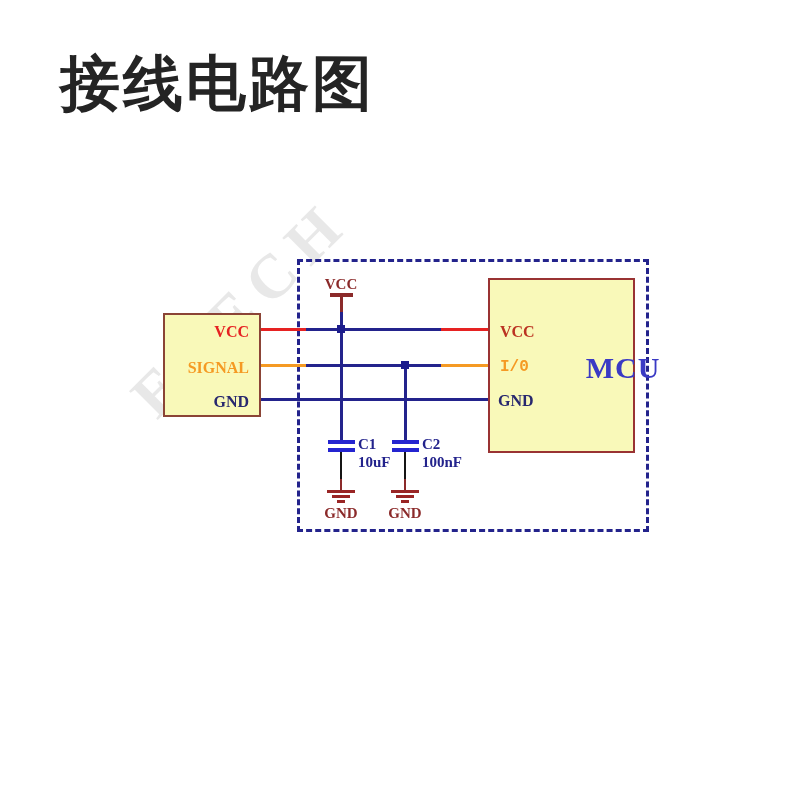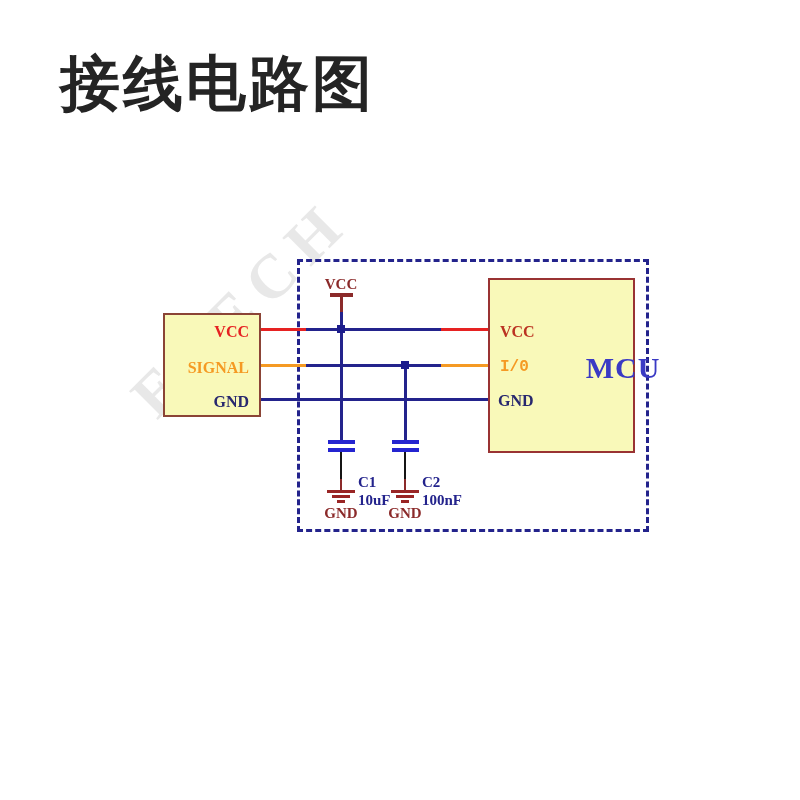--- a/index.html
+++ b/index.html
@@ -17,21 +17,21 @@
   .sensor-box{left:163px;top:313px;width:98px;height:104px;border:2px solid #8b4436;}
   .mcu-box{left:488px;top:278px;width:147px;height:175px;border:2px solid #993333;}
   .pin-label{font-size:16px;font-weight:700;white-space:nowrap;}
   .wire{height:3px;z-index:2;}
   .vwire{width:3px;z-index:2;}
   .red{background:#e62222;} .orange{background:#f59a23;} .navy{background:#23238c;}
   .maroonbg{background:#8b2a2a;} .earthbg{background:#992525;} .blk{background:#151515;}
   .dot{width:8px;height:8px;background:#1c1c8c;z-index:4;}
   .plate{height:4px;background:#2424d0;z-index:3;}
   .smalltext{font-size:15px;font-weight:700;white-space:nowrap;}
-  .maroon-t{color:#8b2a2a;} .navy-t{color:#23238c;margin-top:38px;}
+  .maroon-t{color:#8b2a2a;} .navy-t{color:#23238c;}
   .mcu-name{font-size:30px;font-weight:700;color:#3a3ac4;letter-spacing:1px;}
   .center{text-align:center;}
 </style>
 </head>
 <body>
 
 <div class="canvas">
 
   <div class="abs page-title">接线电路图</div>
 

